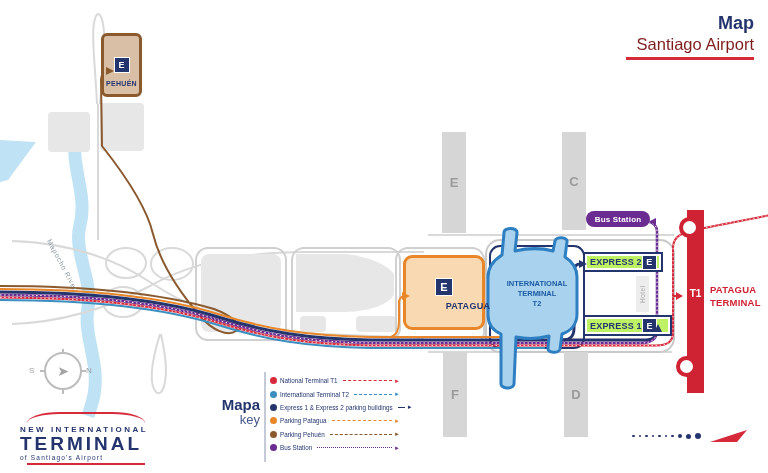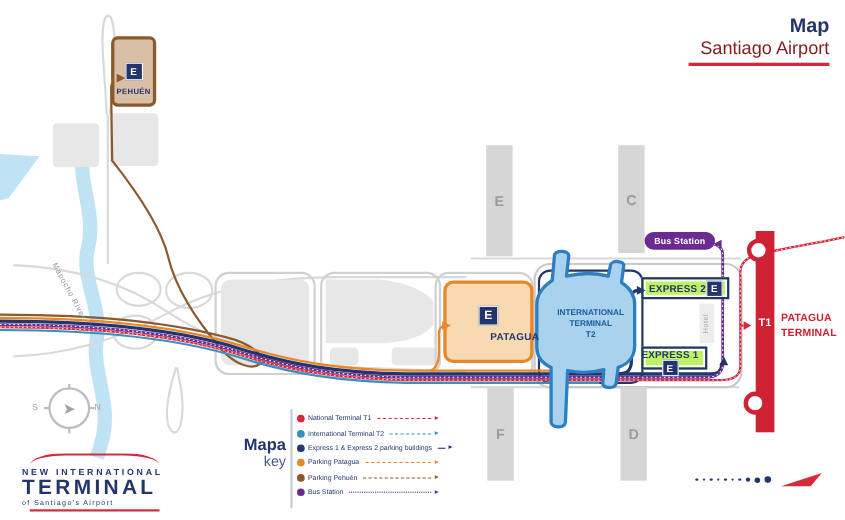--- a/index.html
+++ b/index.html
@@ -59,21 +59,21 @@
   #donutTop{left:679px;top:217px;}
   #donutBottom{left:676px;top:356px;}
   #natlabel{left:710px;top:284px;color:#cf2233;font-weight:bold;font-size:9.5px;
             line-height:1.35;letter-spacing:.2px;}
 
   
   .xbar{background:#bef264;border:2.5px solid #24356e;box-shadow:inset 0 0 0 2px #fff;
         display:flex;align-items:center;justify-content:space-between;
         padding:0 13px 0 5px;box-sizing:border-box;}
   #exp2{left:583px;top:252px;width:80px;height:20px;}
-  #exp1{left:583px;top:315px;width:60px;height:21px;flex-direction:column;}
+  #exp1{left:583px;top:315px;width:89px;height:21px;}
   .xlabel{color:#24356e;font-weight:bold;font-size:9px;letter-spacing:.2px;white-space:nowrap;}
   .xbar .ebox{width:13px;height:13px;font-size:9px;}
 
   
   .head-r{width:0;height:0;border-top:4.5px solid transparent;border-bottom:4.5px solid transparent;}
   #brownHead{left:106px;top:67px;border-left:8px solid #8a5a2e;}
   #orangeHead{left:402px;top:292px;border-left:8px solid #e8872a;}
   #navyHead{left:579px;top:260px;border-left:8px solid #24356e;}
   #upArrow{left:654px;top:324px;width:0;height:0;border-left:4px solid transparent;
            border-right:4px solid transparent;border-bottom:8px solid #24356e;}

